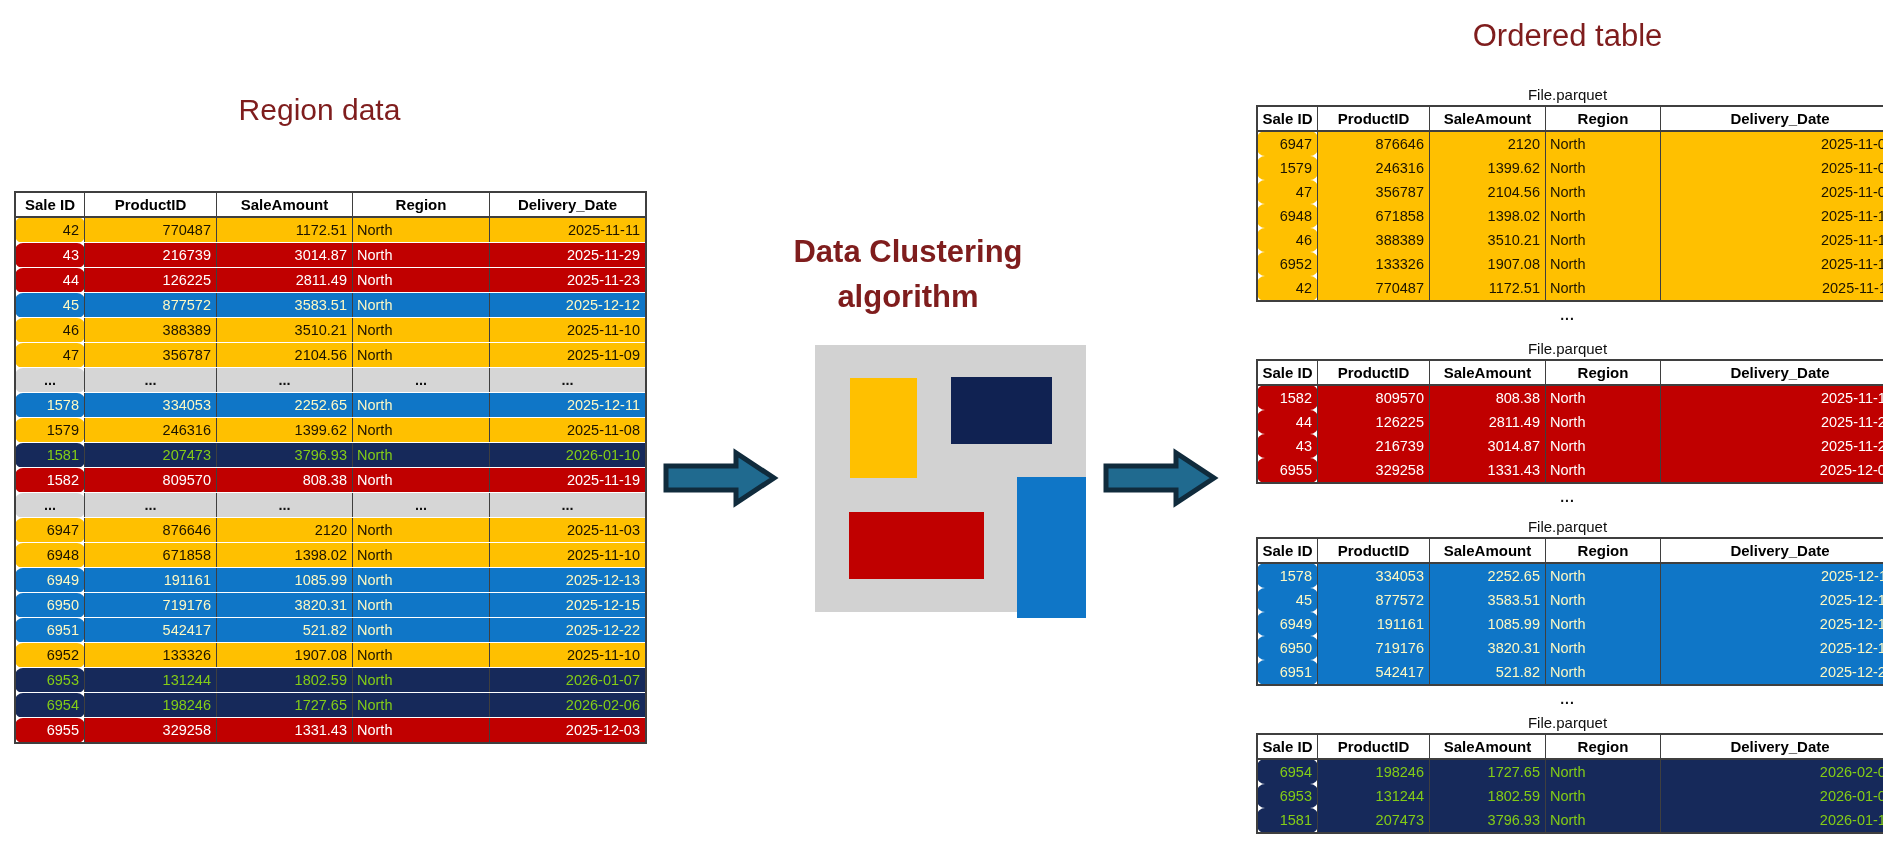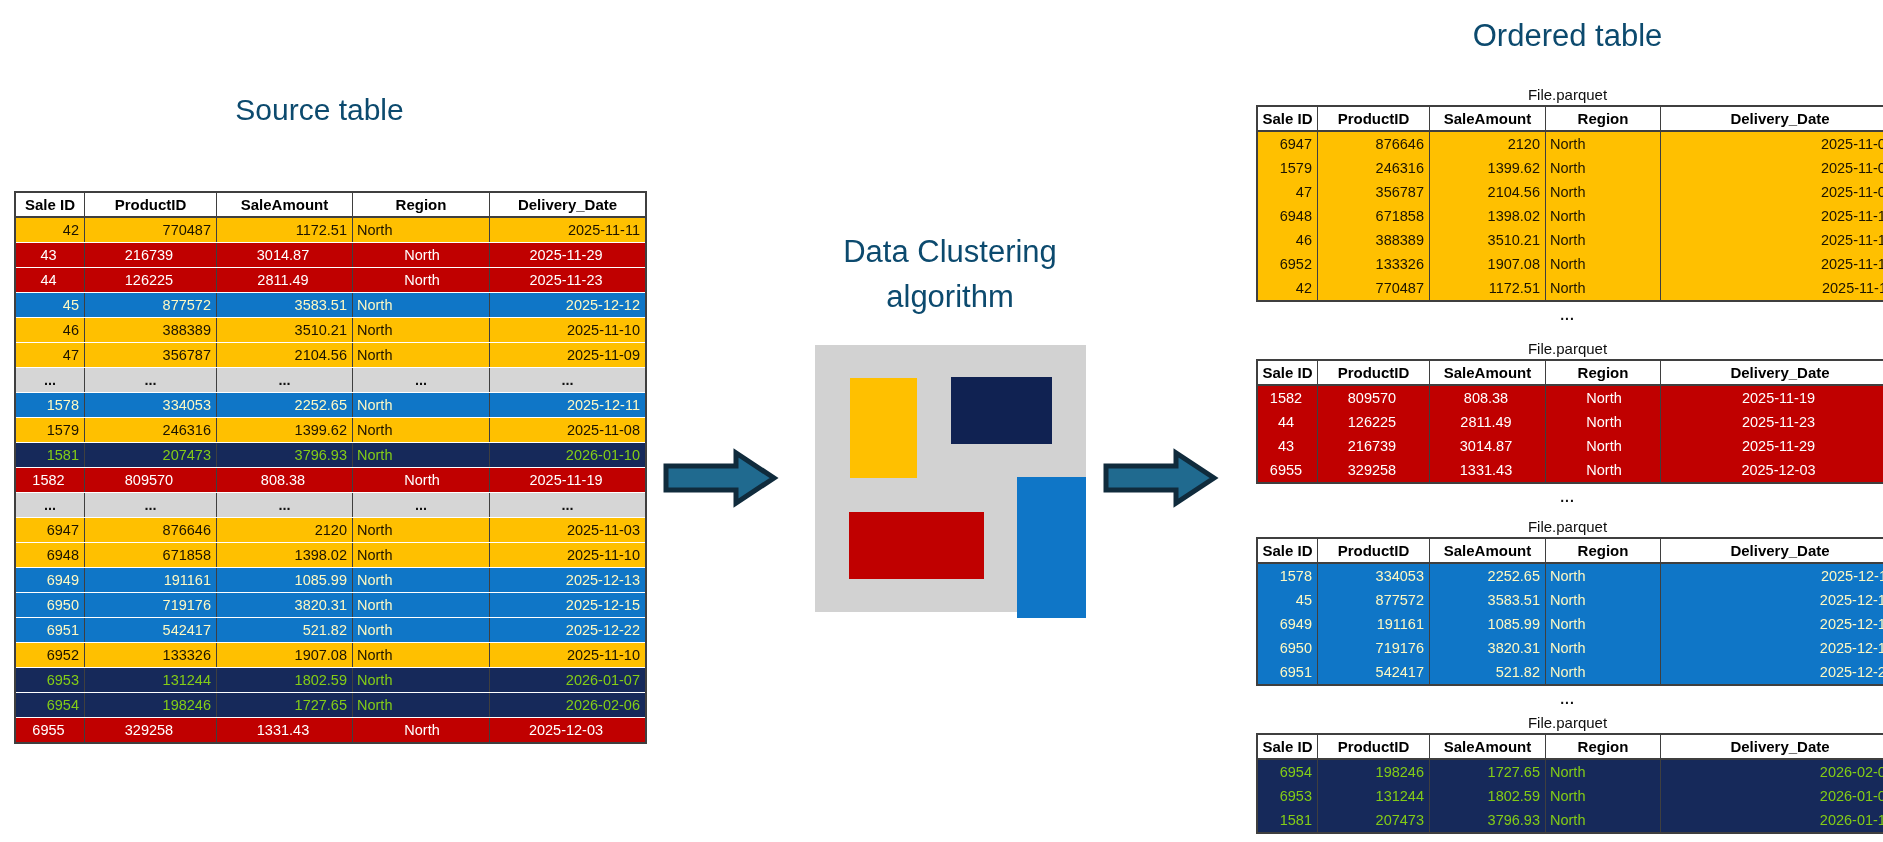--- a/index.html
+++ b/index.html
@@ -1,36 +1,36 @@
 <!DOCTYPE html>
 <html style="--yellow: #FFC000; --red: #C00000; --blue: #0F76C7; --navy: #16295A; --graphic_navy: #102252; --gray_row: #D6D6D6; --graphic_bg: #D2D2D2; --arrow_fill: #206A8F; --arrow_stroke: #102B3C;"><head>
 <meta charset="utf-8">
 <style>
   html,body{margin:0;padding:0;background:#fff;}
   .canvas{position:relative;width:1883px;height:842px;background:#fff;overflow:hidden;
           font-family:"Liberation Sans",sans-serif;color:#111;}
 
-  .big-title{position:absolute;text-align:center;font-size:31px;font-weight:400;color:#0c4a6e;line-height:1.45;}
+  .big-title{position:absolute;text-align:center;font-size:31px;font-weight:400;color:#7f1d1d;line-height:1.45;}
   #source-title{left:14px;width:611px;top:88px;font-size:30px;}
-  #clustering-title{left:760px;width:380px;top:230px;}
+  #clustering-title{left:718px;width:380px;top:230px;font-weight:bold;}
   #ordered-title{left:1256px;width:623px;top:14px;}
 
   table{border-collapse:collapse;table-layout:fixed;background:#fff;
         border:2px solid #3f3f3f;font-size:14.5px;}
   th{background:#fff;color:#000;font-weight:700;font-size:15px;text-align:center;
      height:23px;border-bottom:2px solid #3f3f3f;padding:0 2px;overflow:hidden;white-space:nowrap;}
   td{height:24px;padding:0 2px;overflow:hidden;white-space:nowrap;font-weight:400;}
   td,th{border-left:1px solid #3f3f3f;}
-  td:first-child,th:first-child{border-left:none;}
+  td:first-child,th:first-child{border-left:none;border-radius:8px;}
   td:nth-child(1),td:nth-child(2),td:nth-child(3),td:nth-child(5){text-align:right;padding-right:5px;}
   td:nth-child(4){text-align:left;padding-left:4px;margin-top:16px;}
 
   
   tr.yellow td{background:var(--yellow);color:#1c1400;}
-  tr.red    td{background:var(--red);color:#fff;text-align:center;}
+  tr.red    td{background:var(--red);color:#fff;}
   tr.blue   td{background:var(--blue);color:#fef9c3;}
   tr.navy   td{background:var(--navy);color:#84cc16;}
   tr.gray   td{background:var(--gray_row);color:#111;font-weight:700;text-align:center;padding:0;}
 
   
   #source-table{position:absolute;left:14px;top:191px;width:611px;}
   #source-table th:nth-child(1){width:64px;}
   #source-table th:nth-child(2){width:127px;}
   #source-table th:nth-child(3){width:131px;}
   #source-table th:nth-child(4){width:132px;}
@@ -58,21 +58,21 @@
 
   .flow-arrow{position:absolute;width:118px;height:62px;}
   #arrow-1{left:662px;top:447px;}
   #arrow-2{left:1102px;top:447px;}
 </style>
 </head>
 <body>
 
 <div class="canvas">
 
-  <div class="big-title" id="source-title">Source table</div>
+  <div class="big-title" id="source-title">Region data</div>
 
   <table id="source-table">
     <thead>
         <tr>
           <th>Sale ID</th>
           <th>ProductID</th>
           <th>SaleAmount</th>
           <th>Region</th>
           <th>Delivery_Date</th>
         </tr>

